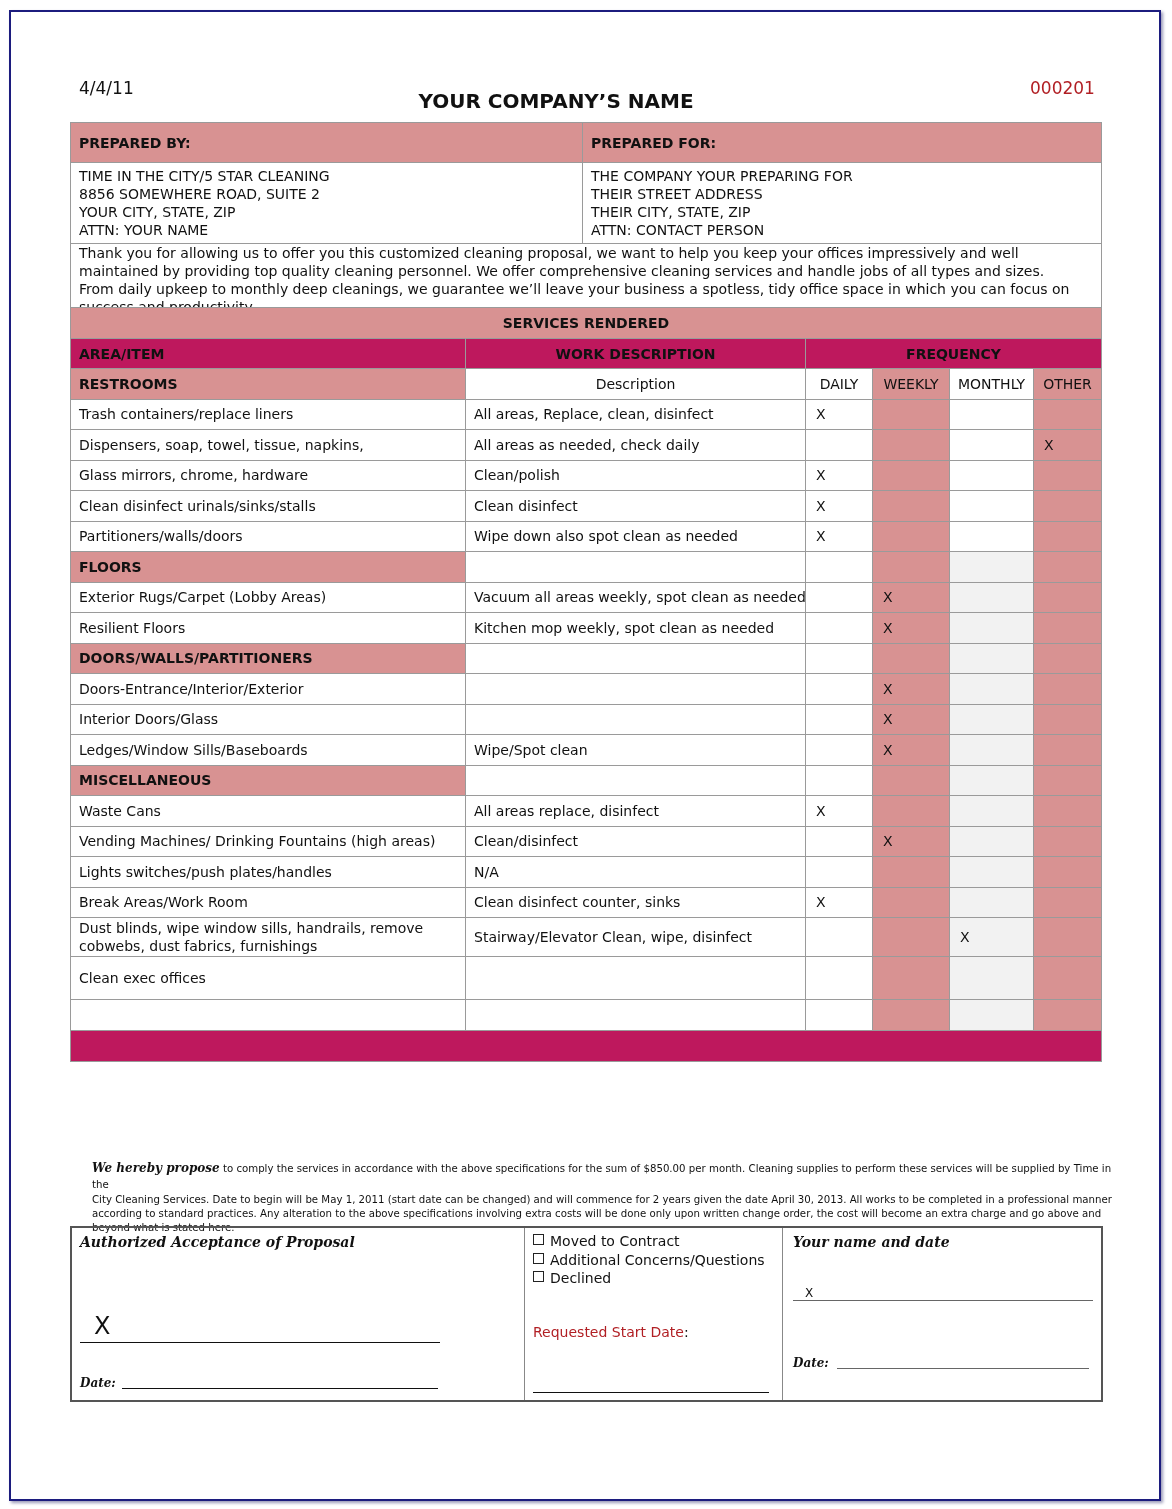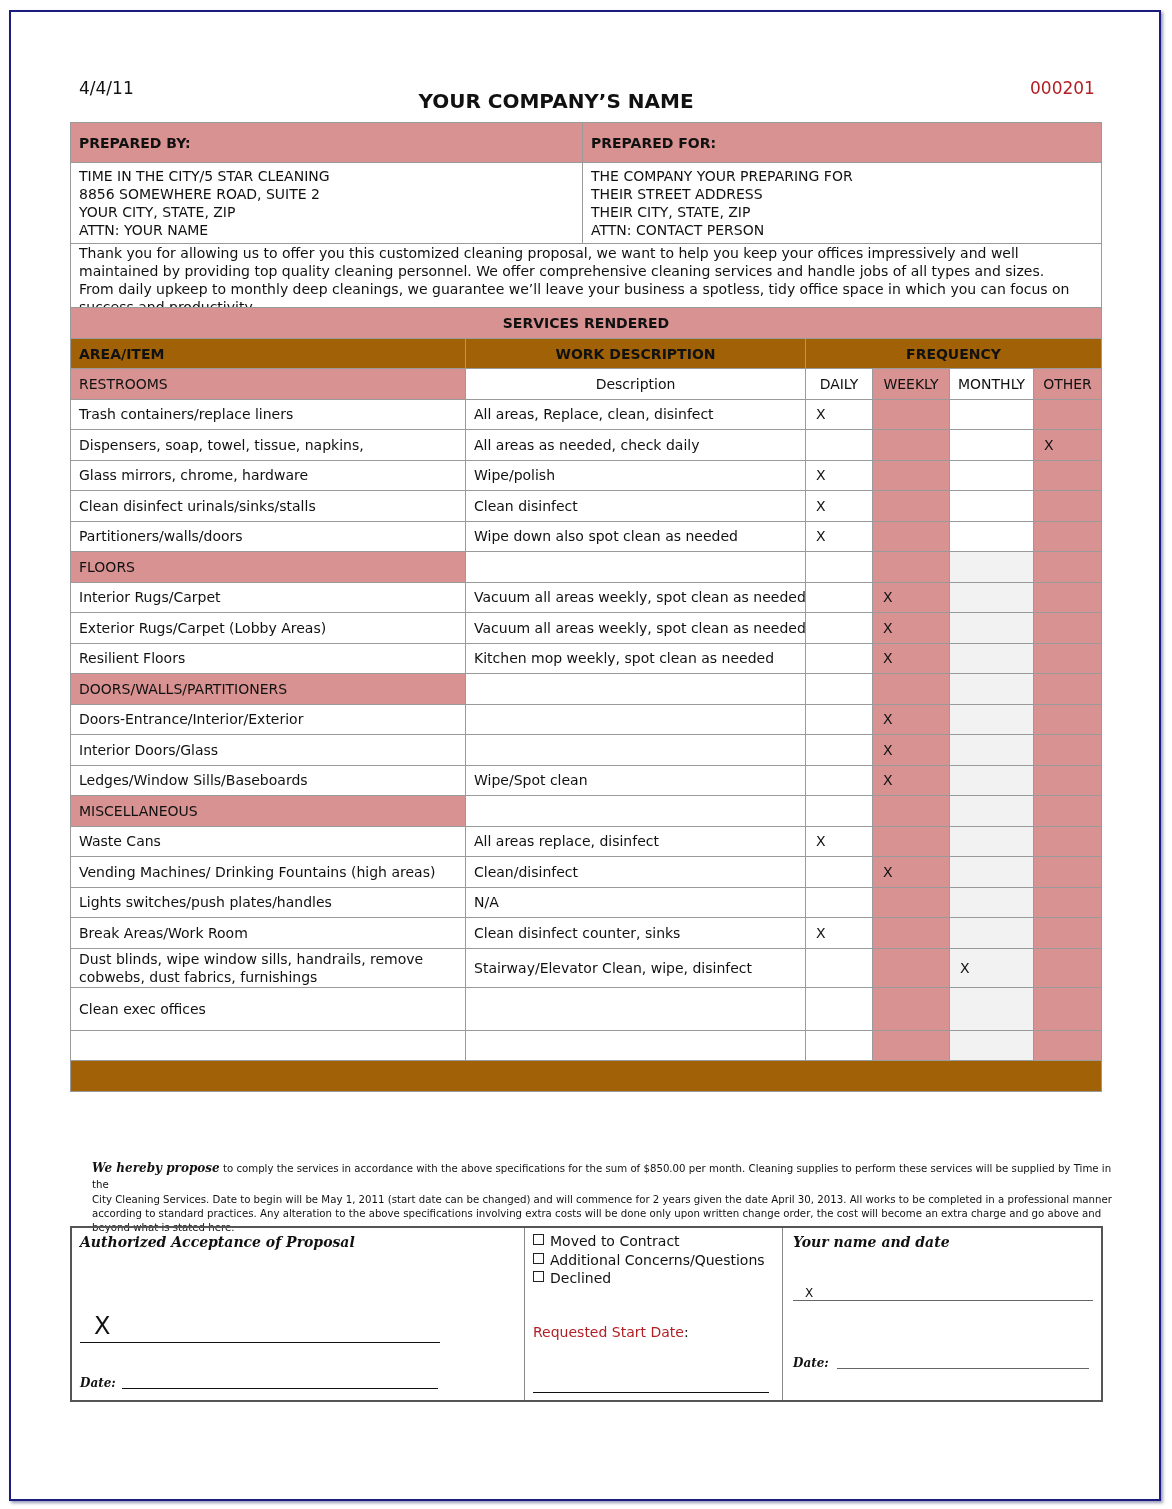--- a/index.html
+++ b/index.html
@@ -6,23 +6,23 @@
   body { width:1172px; height:1509px; position:relative; overflow:hidden; font-family:"DejaVu Sans", sans-serif; color:#111; }
   .frame { position:absolute; left:9px; top:10px; width:1148px; height:1487px; border:2px solid #1c1c7e; box-shadow:2px 2px 3px #9a9ab8; background:#fff; }
   .abs { position:absolute; }
   .date { left:79px; top:78px; font-size:17px; }
   .docnum { left:1030px; top:78px; font-size:17px; color:#b11f24; }
   .title { left:0; width:1112px; top:89px; text-align:center; font-size:20px; font-weight:bold; }
 
   table.grid { position:absolute; left:70px; width:1031px; border-collapse:collapse; table-layout:fixed; font-size:14px; }
   table.grid td { border:1px solid #9a9a9a; padding:0 8px; vertical-align:middle; white-space:nowrap; overflow:hidden; }
   .pink { background:#d89292; }
-  .lgray { background:#a16207; }
+  .lgray { background:#be185d; }
   .vlgray { background:#f2f2f2; }
-  .bold { font-weight:normal; }
+  .bold { font-weight:bold; }
   .center { text-align:center; }
 
   #prepared { top:122px; }
   #prepared td { padding-left:8px; }
   #prepared .hdr td { height:39px; font-weight:bold; font-size:14px; }
   #prepared .addr td { height:80px; line-height:18px; vertical-align:middle; }
   #prepared .intro td { height:62px; line-height:18px; white-space:normal; padding-right:30px; }
 
   #services { top:307px; }
   #services .sr td { height:30px; font-weight:bold;margin-left:29px; }
@@ -122,21 +122,21 @@
       <tr class="row">
         <td>Dispensers, soap,  towel, tissue, napkins,</td>
         <td>All areas as needed, check daily</td>
         <td class="xcell "></td>
         <td class="xcell pink"></td>
         <td class="xcell "></td>
         <td class="xcell pink">X</td>
       </tr>
       <tr class="row">
         <td>Glass mirrors, chrome, hardware</td>
-        <td>Wipe/polish</td>
+        <td>Clean/polish</td>
         <td class="xcell ">X</td>
         <td class="xcell pink"></td>
         <td class="xcell "></td>
         <td class="xcell pink"></td>
       </tr>
       <tr class="row">
         <td>Clean disinfect urinals/sinks/stalls</td>
         <td>Clean disinfect</td>
         <td class="xcell ">X</td>
         <td class="xcell pink"></td>
@@ -151,28 +151,20 @@
         <td class="xcell "></td>
         <td class="xcell pink"></td>
       </tr>
       <tr class="row">
         <td class="pink bold">FLOORS</td>
         <td></td>
         <td class=""></td>
         <td class="pink"></td>
         <td class="vlgray"></td>
         <td class="pink"></td>
-      </tr>
-      <tr class="row">
-        <td>Interior Rugs/Carpet</td>
-        <td>Vacuum all areas weekly, spot clean as needed</td>
-        <td class="xcell "></td>
-        <td class="xcell pink">X</td>
-        <td class="xcell vlgray"></td>
-        <td class="xcell pink"></td>
       </tr>
       <tr class="row">
         <td>Exterior Rugs/Carpet (Lobby Areas)</td>
         <td>Vacuum all areas weekly, spot clean as needed</td>
         <td class="xcell "></td>
         <td class="xcell pink">X</td>
         <td class="xcell vlgray"></td>
         <td class="xcell pink"></td>
       </tr>
       <tr class="row">

